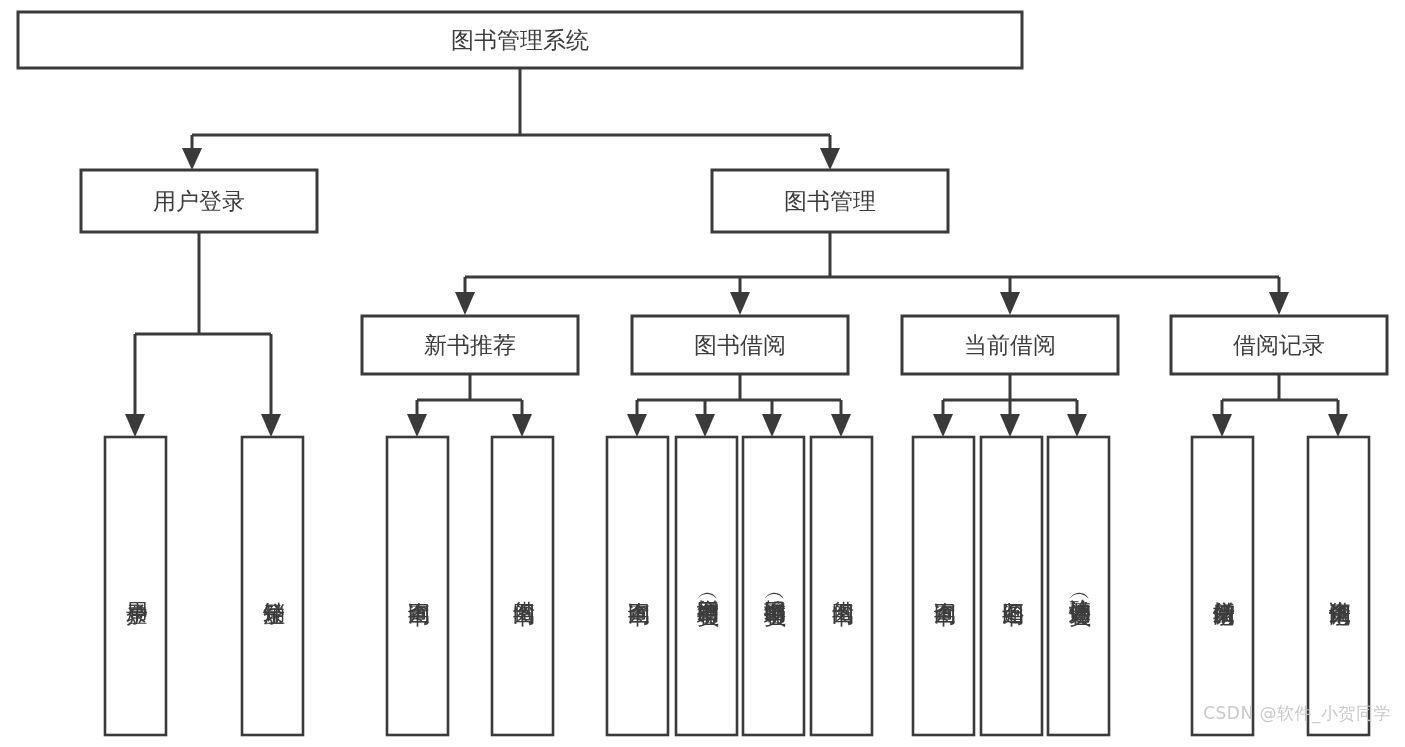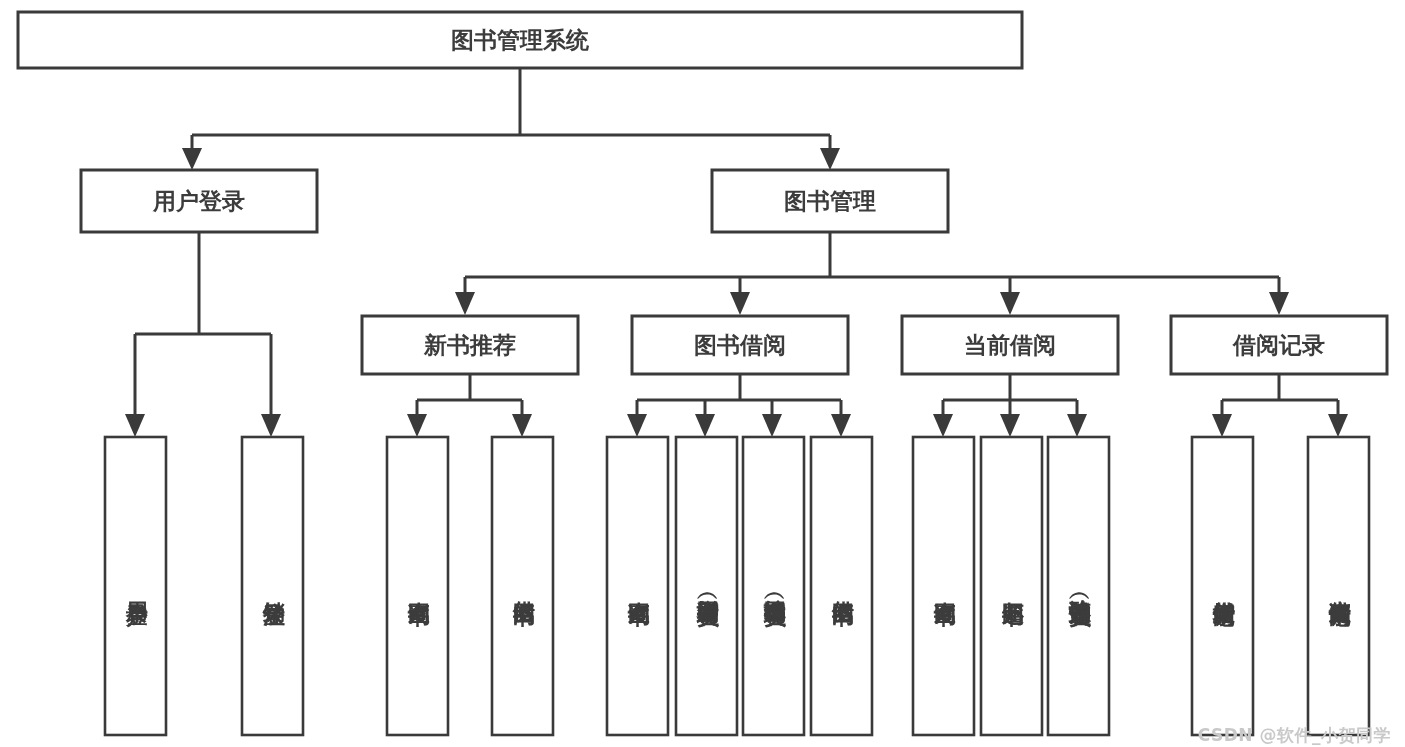--- a/index.html
+++ b/index.html
@@ -10,21 +10,20 @@
   }
   body {
     font-family: "DejaVu Sans", "Liberation Sans", sans-serif;
   }
   #diagram-root {
     position: relative;
     width: 1405px;
     height: 747px;
     background: #ffffff;
     overflow: hidden;
-    font-weight: bold;
   }
   svg.diagram-canvas {
     position: absolute;
     left: 0;
     top: 0;
     width: 1405px;
     height: 747px;
     display: block;
   }
   .node-rect {
@@ -54,21 +53,21 @@
     fill: none;
     stroke-linecap: butt;
   }
   .arrow-head {
     fill: #3a3a3a;
     stroke: none;
   }
   .watermark {
     position: absolute;
     right: 14px;
-    bottom: 0;
+    bottom: 22px;
     color: #c9c9c9;
     font-size: 17px;
     font-family: "DejaVu Sans", "Liberation Sans", sans-serif;
     letter-spacing: 0.5px;
     white-space: nowrap;
     user-select: none;
     pointer-events: none;
     text-align: center;
   }
 </style>

